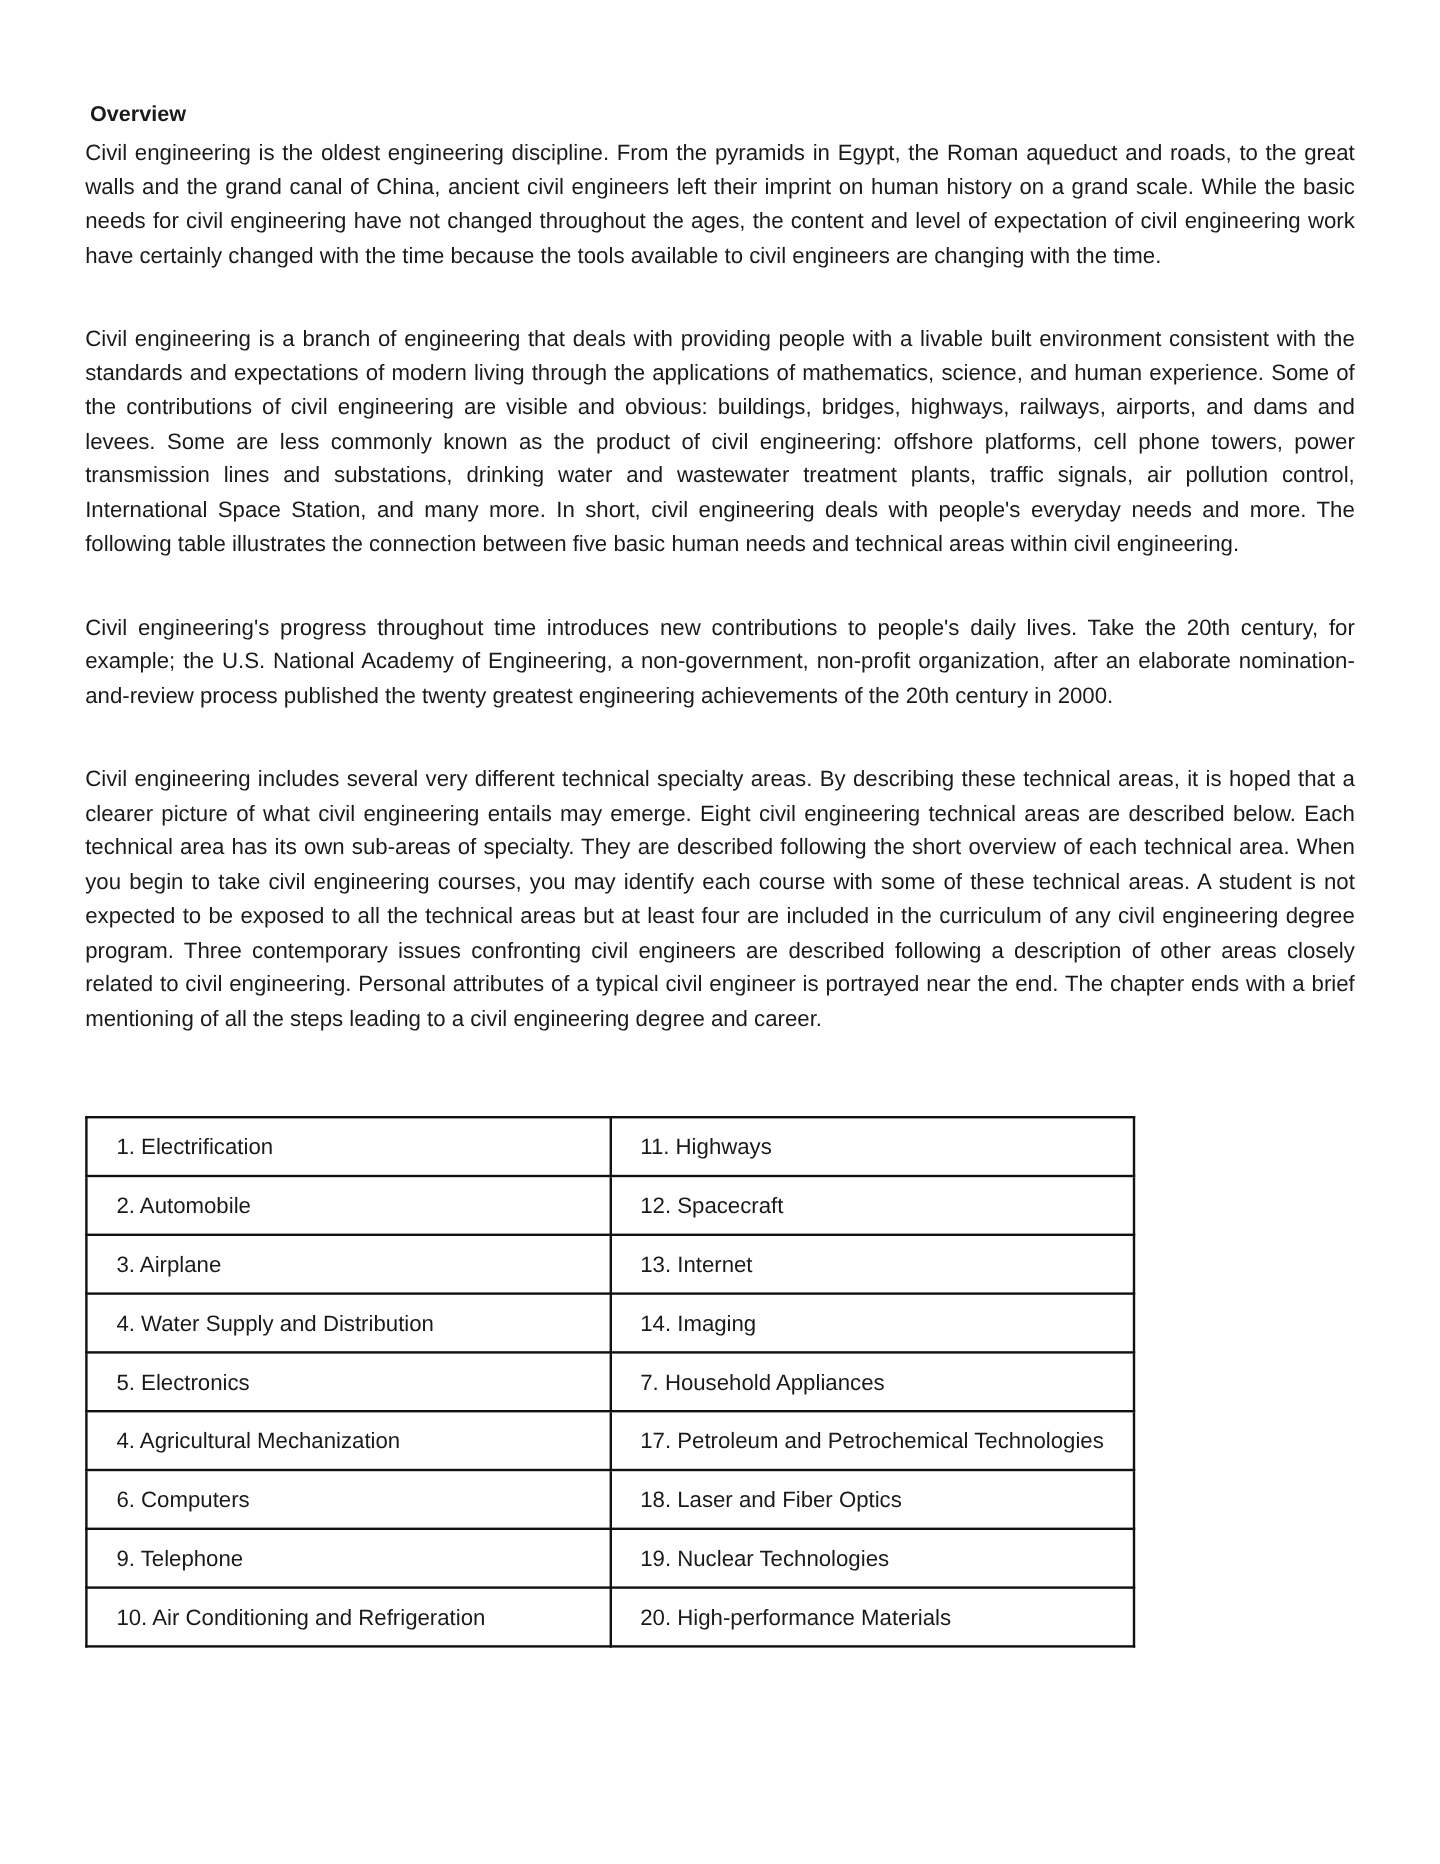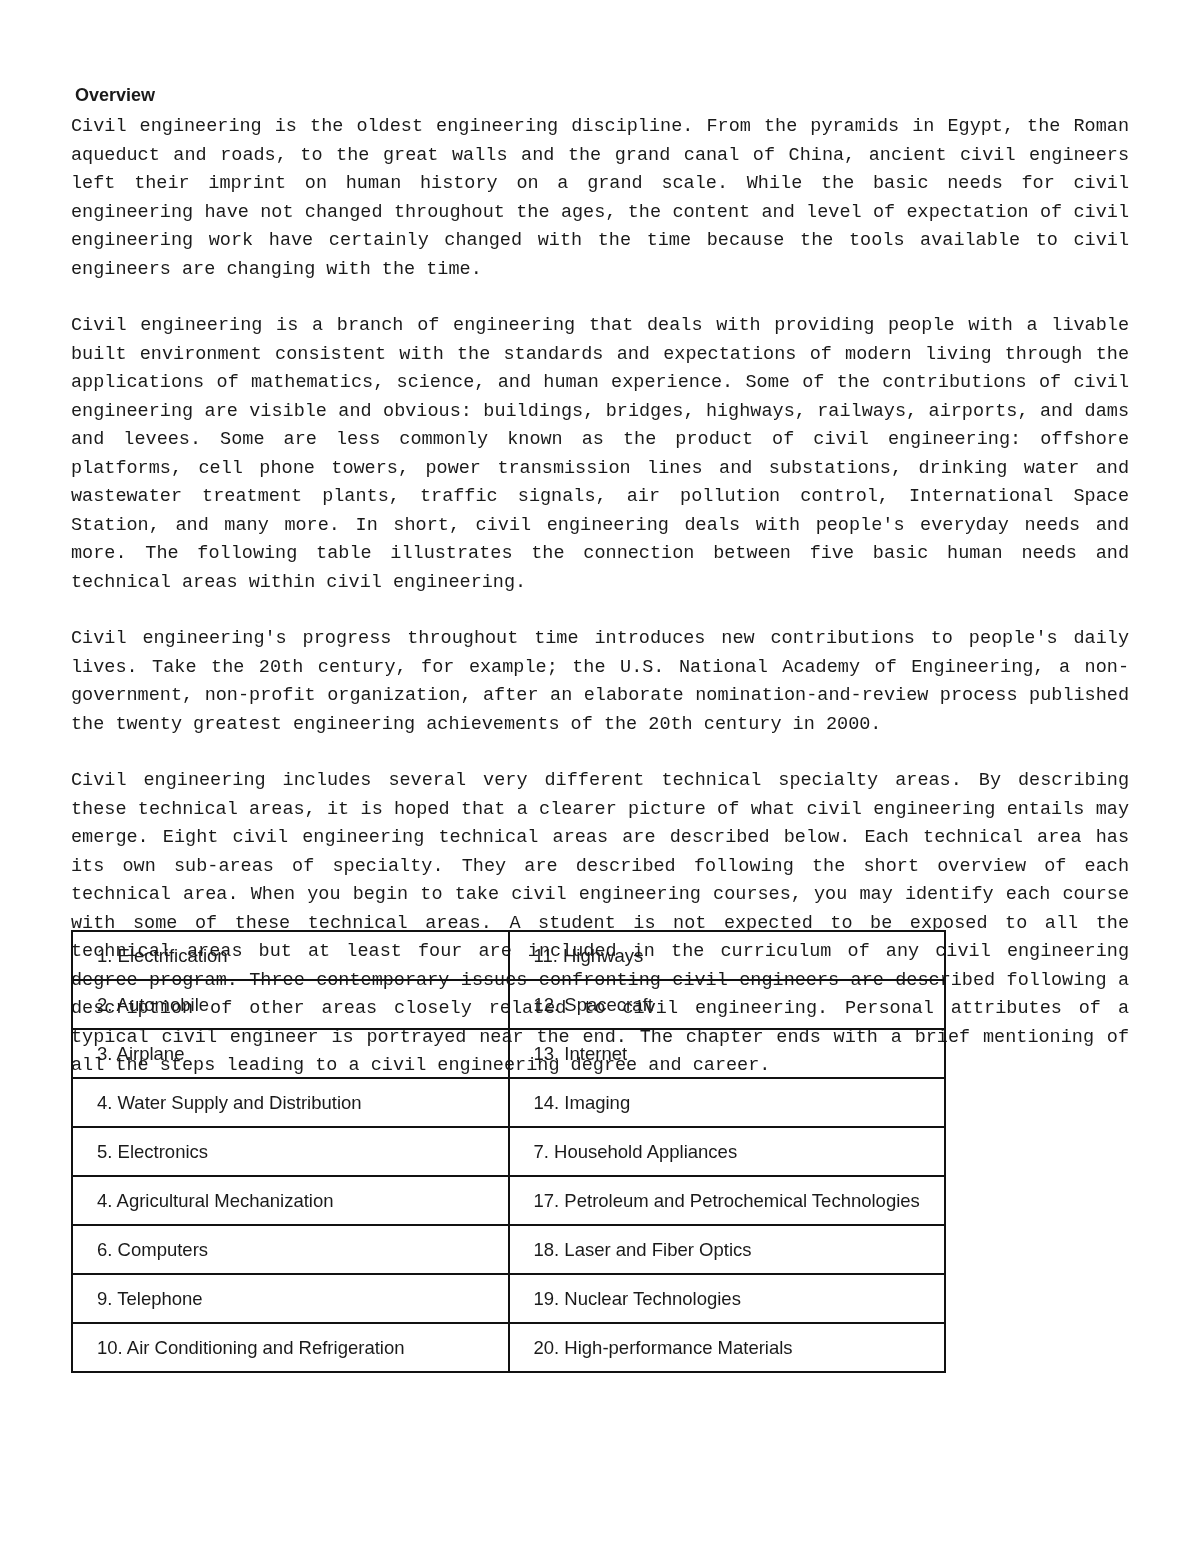--- a/index.html
+++ b/index.html
@@ -1,21 +1,21 @@
 <!DOCTYPE html>
 <html><head>
 <meta charset="utf-8">
 <style>
   html, body { margin: 0; padding: 0; background: #ffffff; }
   body { width: 1200px; height: 1553px; position: relative; overflow: hidden;
          font-family: "Liberation Sans", sans-serif; color: #1a1a1a; }
   .page { position: absolute; left: 71px; top: 77px; width: 1058px; }
   .heading { font-weight: bold; font-size: 18px; line-height: 28px; margin: 4px; }
-  .para { font-size: 18.5px; line-height: 28.5px; margin: 0; text-align: justify; font-family: Liberation Mono, monospace; }
-  .para + .para { margin-top: 28px; }
+  .para { font-size: 18.5px; line-height: 28.5px; margin: 0; text-align: justify; }
+  .para + .para { margin-top: 41px; }
   table.ach { position: absolute; left: 71px; top: 930px; width: 875px;
               border-collapse: collapse; font-size: 18.5px; }
   table.ach td { border: 2px solid #111; height: 47px; padding: 0 0 0 24px;
                  vertical-align: middle; width: 50%; }
 </style>
 </head>
 <body>
 
 <div class="page">
   <p class="heading">Overview</p>

